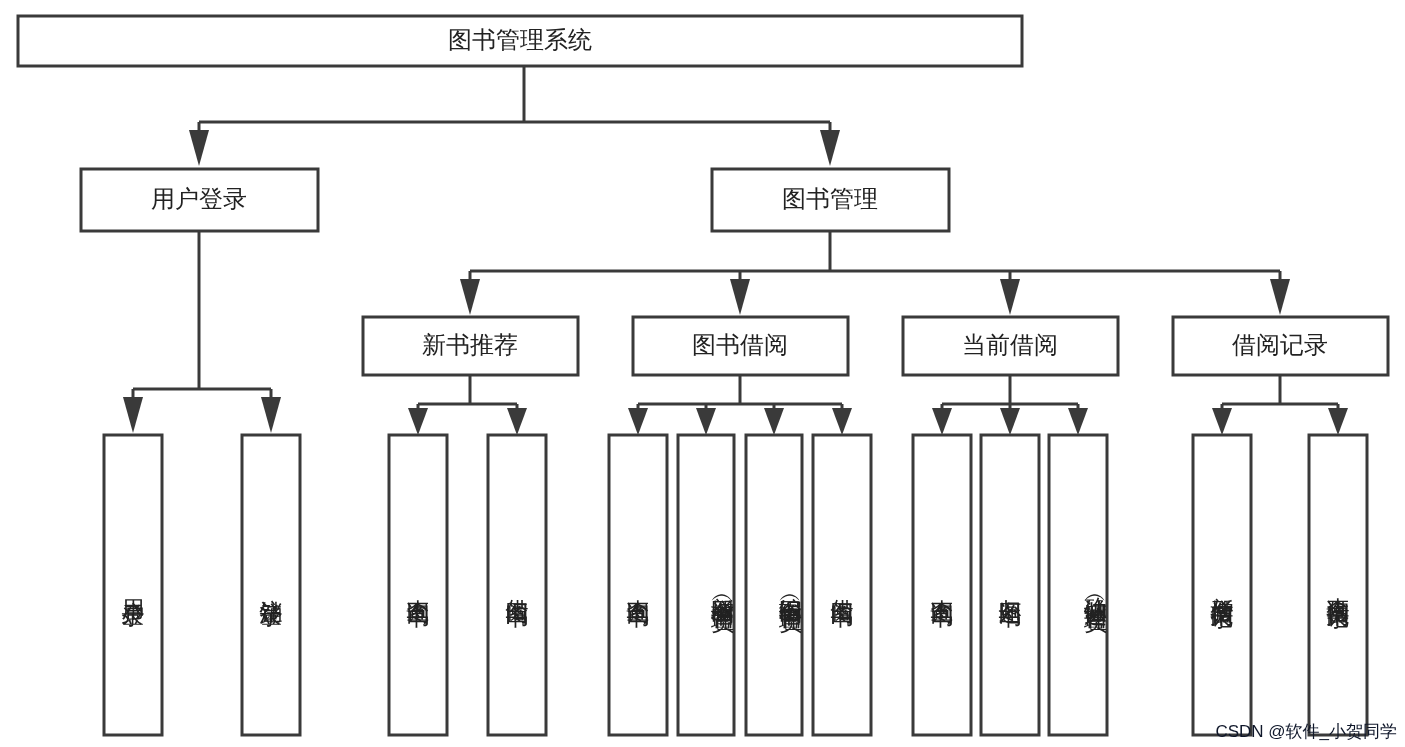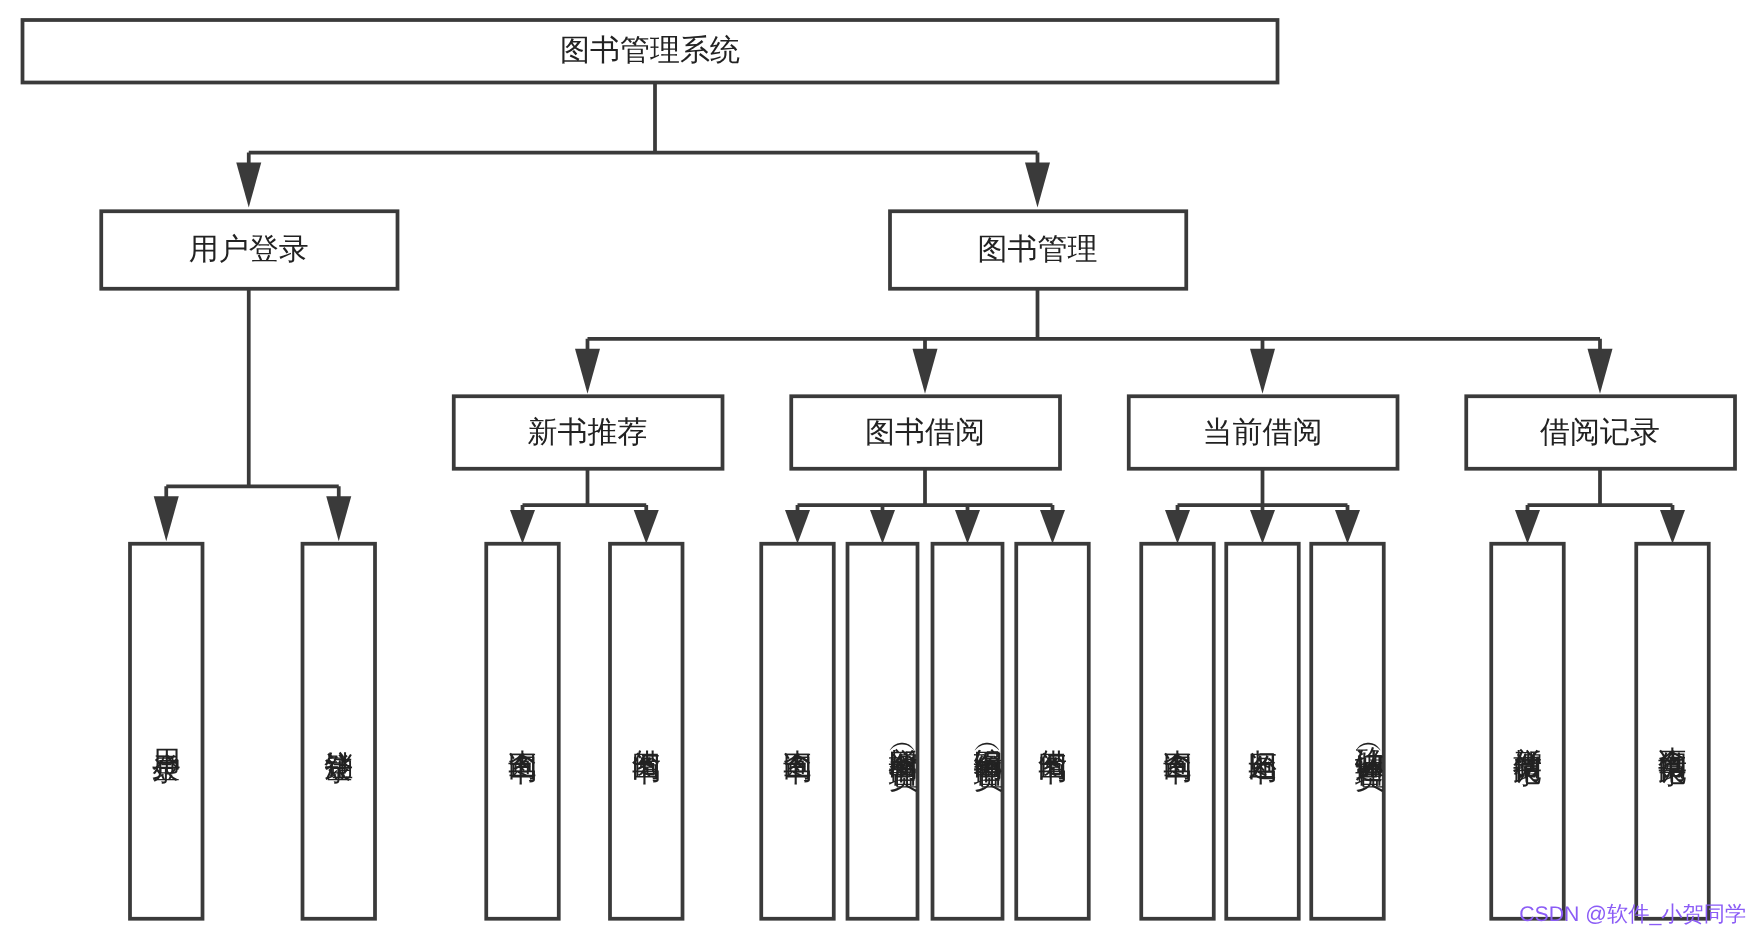--- a/index.html
+++ b/index.html
@@ -57,21 +57,21 @@
     line-height: 1;
     white-space: nowrap;
     pointer-events: none;
   }
   .watermark {
     position: absolute;
     right: 8px;
     bottom: 4px;
     font-family: "Liberation Sans", "DejaVu Sans", sans-serif;
     font-size: 17px;
-    color: #8b5cf6;
+    color: #0f172a;
     white-space: nowrap;
   }
 </style>
 </head>
 <body>
 
 <div id="diagram-root">
 
   <svg id="chart-svg" viewBox="0 0 1405 747" xmlns="http://www.w3.org/2000/svg">
 

